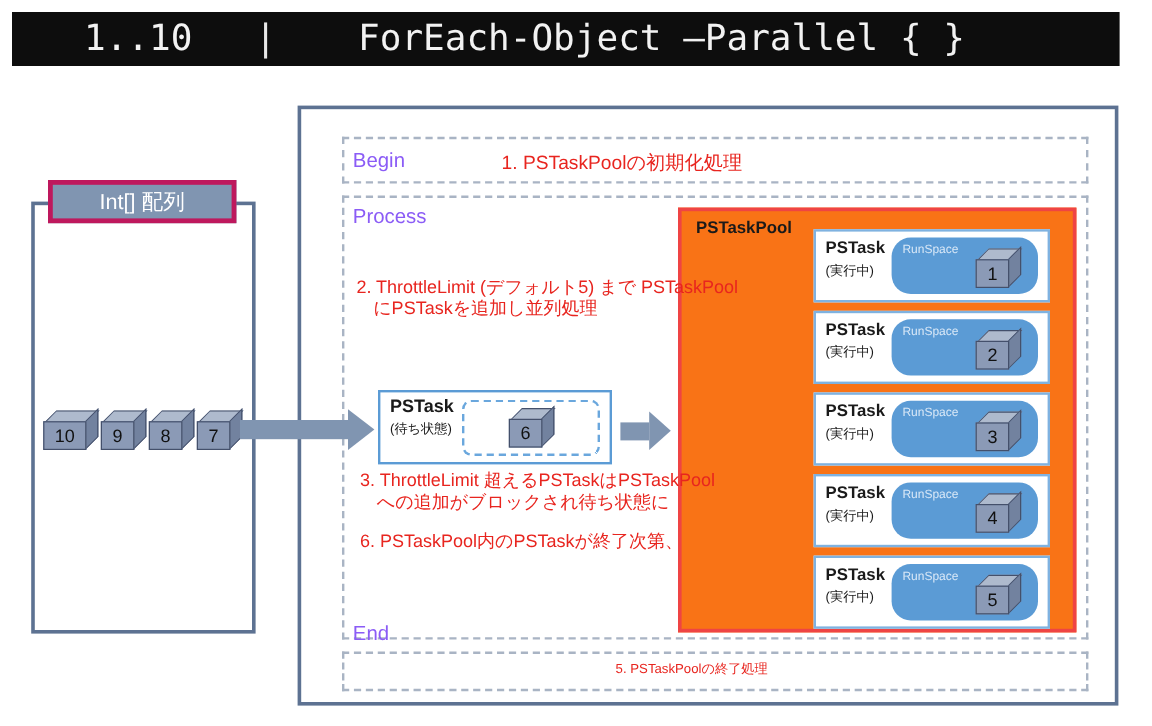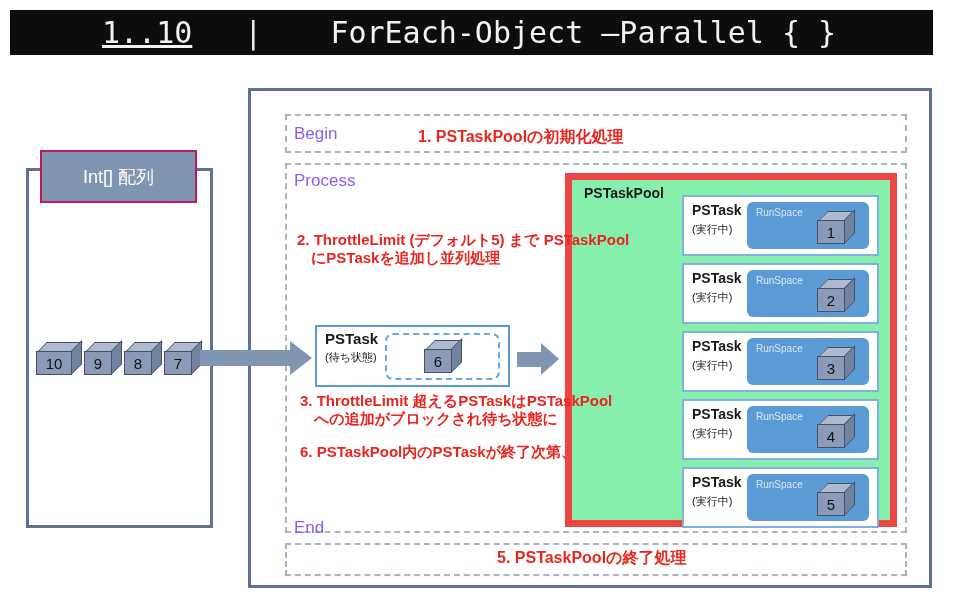--- a/index.html
+++ b/index.html
@@ -4,21 +4,21 @@
 <style>
   html,body{margin:0;padding:0;background:#ffffff;}
   body{font-family:"Liberation Sans","DejaVu Sans",sans-serif;}
   #canvas{position:relative;width:960px;height:605px;background:#ffffff;overflow:hidden;}
   .nw{white-space:nowrap;}
 
   
   .topbar{position:absolute;left:10px;top:10px;width:923px;height:45px;background:#0d0d0d;
           display:flex;align-items:center;color:#f2f2f2;
           font-family:"DejaVu Sans Mono","Liberation Mono",monospace;font-size:30px;}
-  .tb-input{margin-left:92px;text-decoration:underline;}
+  .tb-input{margin-left:60px;}
   .tb-pipe{margin-left:52px;color:#e8e8e8;}
   .tb-cmd{margin-left:68px;}
 
   
   .banner{position:absolute;left:488px;top:68px;width:198px;height:39px;z-index:6;}
   .banner-outer{position:absolute;inset:0;background:#5d7292;
       clip-path:polygon(0 0,84% 0,100% 50%,84% 100%,0 100%,13% 50%);}
   .banner-inner{position:absolute;inset:2px;background:#8095b1;
       clip-path:polygon(0 0,84% 0,100% 50%,84% 100%,0 100%,13.5% 50%);
       display:flex;align-items:center;justify-content:center;}
@@ -31,33 +31,33 @@
   .dashed-box{position:absolute;border:2px dashed #a9b4c4;box-sizing:border-box;z-index:2;}
   .box-begin{left:285px;top:114px;width:622px;height:39px;}
   .box-process{left:285px;top:163px;width:622px;height:370px;}
   .box-end{left:285px;top:543px;width:622px;height:33px;}
 
   .section-label{position:absolute;color:#8b5cf6;font-size:17px;z-index:3;}
   .lbl-begin{left:294px;top:124px;}
   .lbl-process{left:294px;top:171px;}
   .lbl-end{left:294px;top:518px;}
 
-  .red-note{position:absolute;color:#e8251f;font-weight:bold;font-size:15px;z-index:4;line-height:18px;}
+  .red-note{position:absolute;color:#e8251f;font-weight:normal;font-size:15px;z-index:4;line-height:18px;}
   .note1{left:418px;top:128px;font-size:16px;}
   .note2{left:297px;top:200px;margin-top:31px;}
   .note3{left:300px;top:392px;}
   .note4{left:300px;top:443px;}
-  .note5{left:497px;top:549px;font-size:16px;}
+  .note5{left:513px;top:549px;font-size:11px;}
   .red-note .l2{padding-left:14px;}
 
   
   .array-outline{position:absolute;left:26px;top:168px;width:187px;height:360px;
                  border:3px solid #5d7292;box-sizing:border-box;z-index:1;}
-  .array-title{position:absolute;left:40px;top:150px;width:157px;height:53px;background:#8095b1;
-               border:2px solid #be185d;box-sizing:border-box;z-index:2;
+  .array-title{position:absolute;left:40px;top:150px;width:157px;height:36px;background:#8095b1;
+               border:4px solid #be185d;box-sizing:border-box;z-index:2;
                display:flex;align-items:center;justify-content:center;color:#ffffff;font-size:18px;}
   .array-cubes{position:absolute;left:36px;top:342px;display:flex;gap:3px;align-items:flex-start;z-index:3;}
 
   
   .cube{position:relative;width:37px;height:33px;flex:0 0 auto;}
   .cube .face-front{position:absolute;left:0;top:9px;width:26px;height:22px;background:#8b9ab6;
         border:1.5px solid #44506b;display:flex;align-items:center;justify-content:center;
         font-size:15px;color:#111111;}
   .cube .face-top{position:absolute;left:0;top:0;width:26px;height:9px;background:#aebacd;
         border:1.5px solid #44506b;transform:skewX(-45deg);transform-origin:left bottom;}
@@ -80,28 +80,28 @@
 
   
   .wait-box{position:absolute;left:315px;top:325px;width:195px;height:62px;background:#ffffff;
             border:2px solid #5b9bd5;box-sizing:border-box;z-index:4;}
   .wait-title{position:absolute;left:8px;top:3px;font-size:15px;font-weight:bold;color:#1a1a1a;}
   .wait-state{position:absolute;left:8px;top:23px;font-size:11px;color:#1a1a1a;}
   .wait-slot{position:absolute;left:68px;top:6px;width:115px;height:47px;border:2px dashed #6aa7dd;
              border-radius:8px;box-sizing:border-box;display:flex;align-items:center;justify-content:center;}
 
   
-  .pool-box{position:absolute;left:565px;top:173px;width:332px;height:354px;background:#86efac;
-            border:7px solid #ef4444;box-sizing:border-box;z-index:3;}
+  .pool-box{position:absolute;left:565px;top:173px;width:332px;height:354px;background:#f97316;
+            border:3px solid #ef4444;box-sizing:border-box;z-index:3;}
   .pool-title{position:absolute;left:12px;top:5px;font-size:14px;font-weight:bold;color:#1a1a1a;}
   .pool-rows{position:absolute;left:110px;top:15px;width:197px;display:flex;flex-direction:column;gap:7px;}
   .task-row{position:relative;height:61px;border:2px solid #7fb2e0;box-sizing:border-box;background:#ffffff;}
   .task-title{position:absolute;left:8px;top:5px;font-size:14px;font-weight:bold;color:#1a1a1a;}
   .task-state{position:absolute;left:8px;top:25px;font-size:11px;color:#1a1a1a;}
-  .runspace{position:absolute;left:63px;top:5px;width:122px;height:47px;background:#5b9bd5;border-radius:6px;}
+  .runspace{position:absolute;left:63px;top:5px;width:122px;height:47px;background:#5b9bd5;border-radius:16px;}
   .runspace-label{position:absolute;left:9px;top:5px;font-size:10px;color:#d9e8f7;}
   .runspace .cube{position:absolute;left:70px;top:9px;}
 </style>
 </head>
 <body>
 
 <div id="canvas">
 
   <div class="topbar">
     <span class="tb-input nw">1..10</span>

